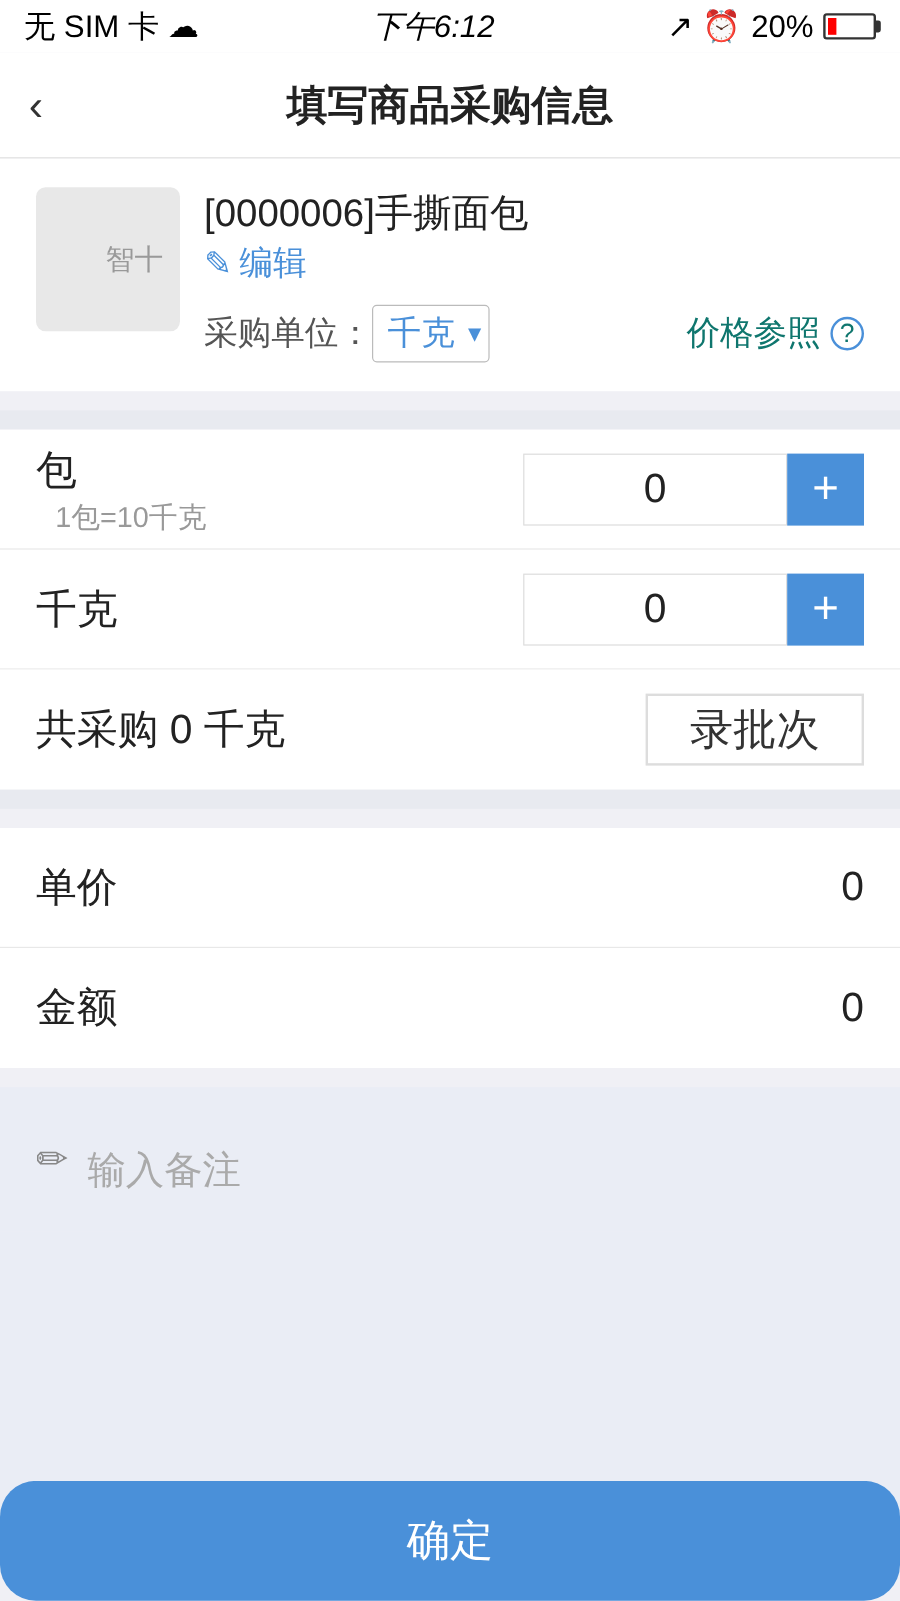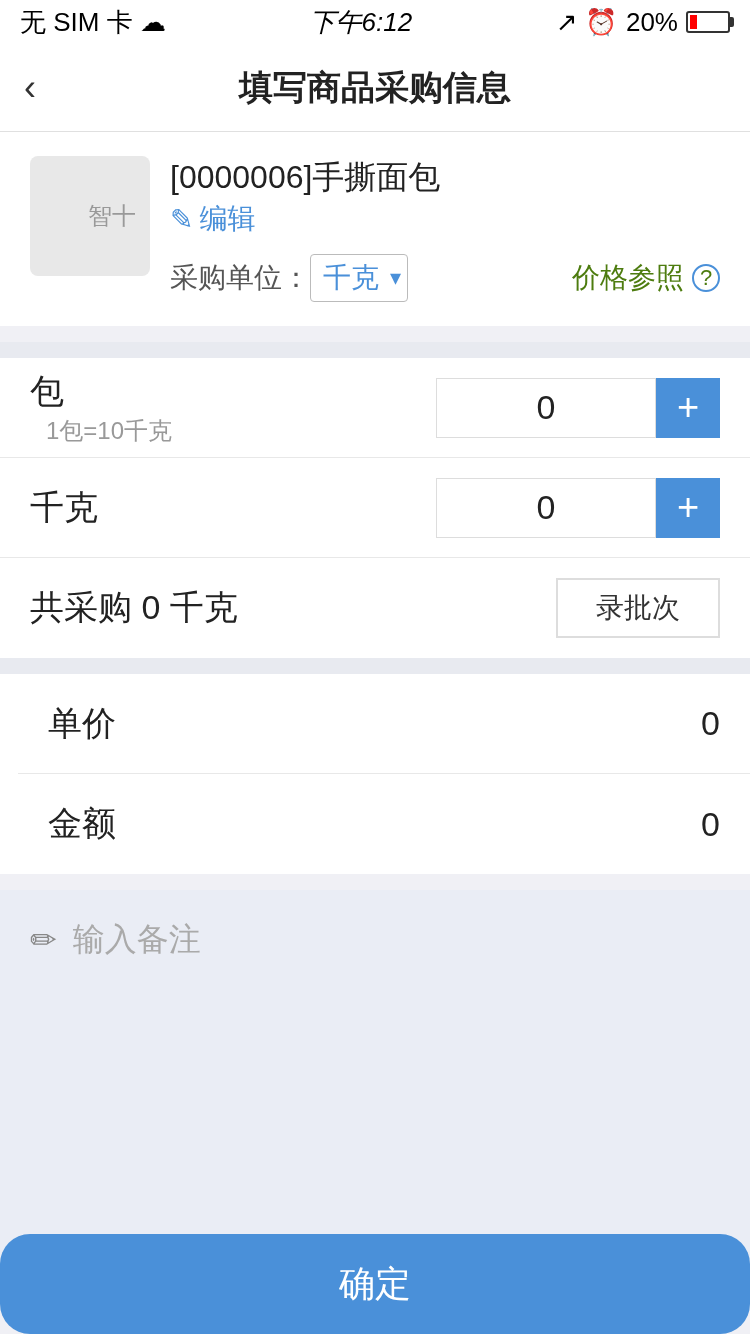--- a/index.html
+++ b/index.html
@@ -134,21 +134,21 @@
       content: '▾';
       position: absolute;
       right: 6px;
       top: 50%;
       transform: translateY(-50%);
       color: #4a90d9;
       font-size: 22px;
     }
     .price-ref-btn {
       font-size: 28px;
-      color: #4d7c0f;
+      color: #0f766e;
       cursor: pointer;
       display: flex;
       align-items: center;
       gap: 8px;
     }
     .price-ref-circle {
       width: 28px; height: 28px;
       border: 2px solid #4a90d9;
       border-radius: 50%;
       display: inline-flex; align-items: center; justify-content: center;
@@ -226,36 +226,36 @@
       justify-content: space-between;
       padding: 0 30px;
       height: 100px;
       border-bottom: none;
     }
     .summary-text {
       font-size: 34px;
       color: #222;
     }
     .batch-btn {
-      width: 164px;
+      width: 182px;
       height: 60px;
       border: 2px solid #ddd;
       background: #fff;
-      font-size: 28px;
+      font-size: 36px;
       color: #333;
       display: flex;
       align-items: center;
       justify-content: center;
       cursor: pointer;
     }
 
     
     .price-section {
       background: #fff;
-      padding-left: 18px;
+      margin-top: 16px;
     }
     .price-row {
       display: flex;
       align-items: center;
       justify-content: space-between;
       padding: 0 30px;
       height: 100px;
       border-bottom: 1px solid #e8e8e8;
     }
     .price-row-label {
@@ -279,20 +279,21 @@
       gap: 16px;
       margin-top: 16px;
     }
     .note-icon {
       font-size: 32px;
       color: #888;
     }
     .note-placeholder {
       font-size: 32px;
       color: #aaa;
+      margin-top: 20px;
     }
 
     
     .bottom-space {
       height: 280px;
       background: #eaedf5;
     }
 
     
     .confirm-btn-wrapper {

